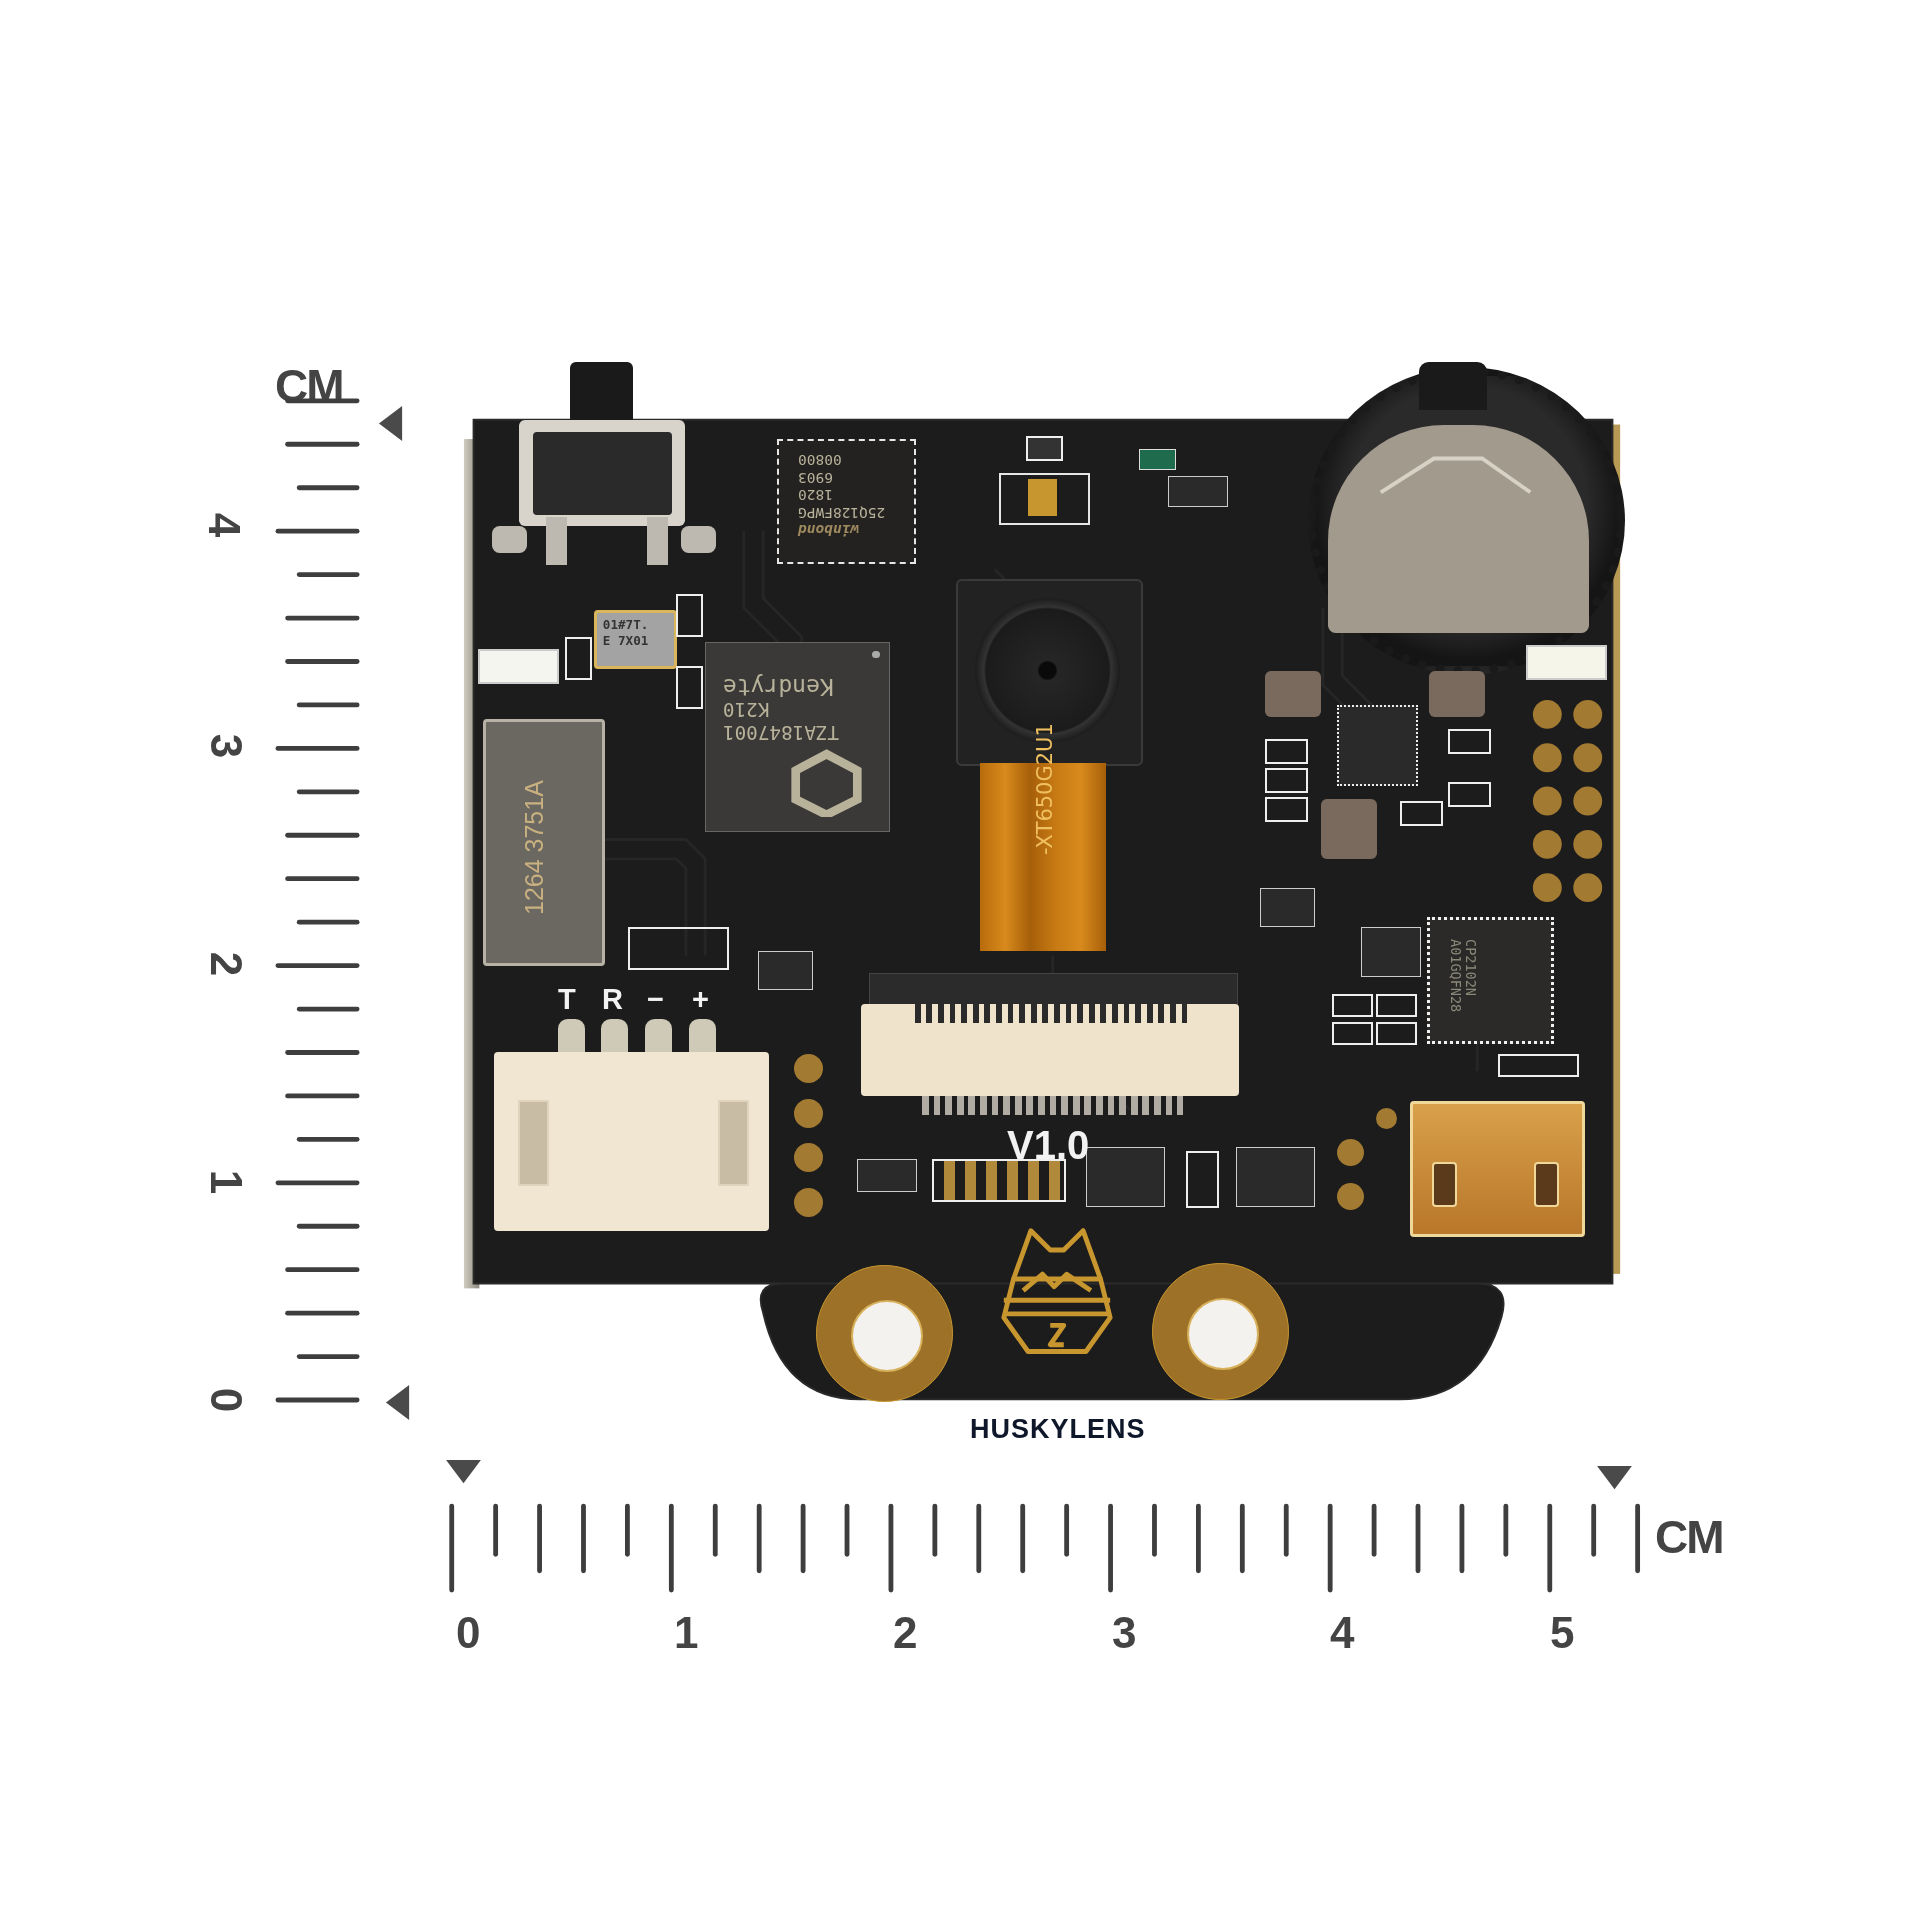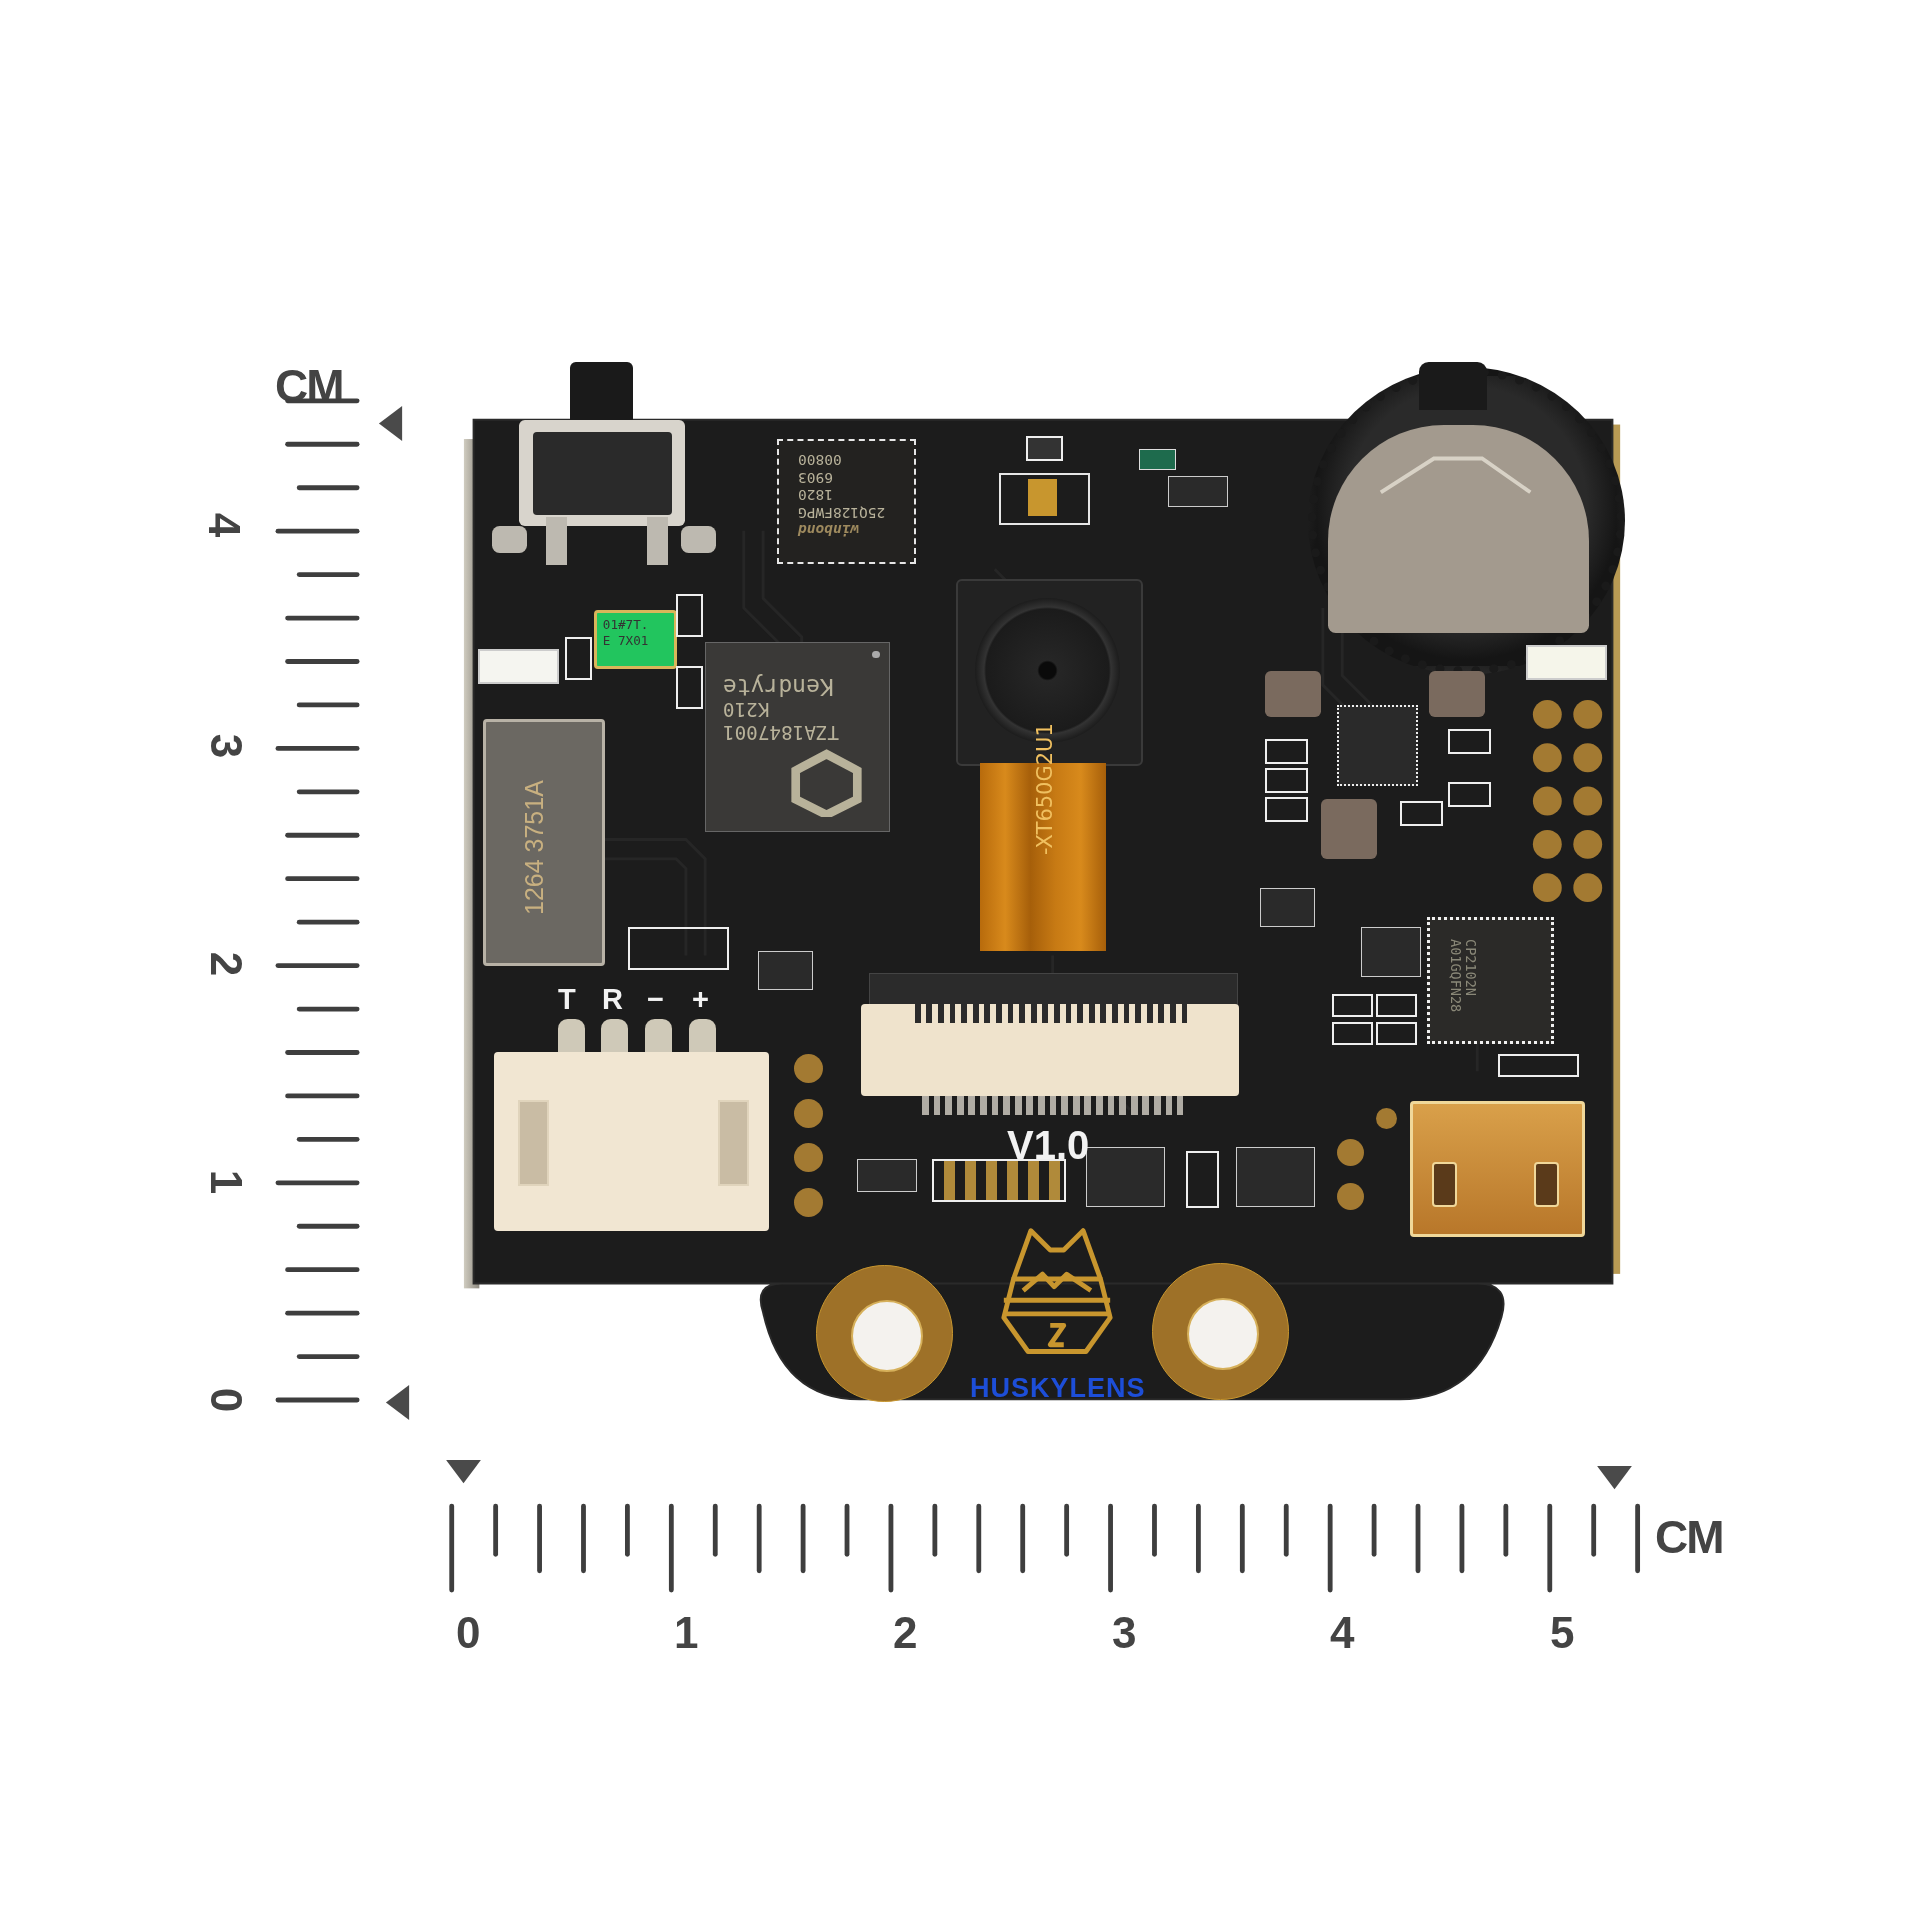--- a/index.html
+++ b/index.html
@@ -2,21 +2,21 @@
 <html><head>
 <meta charset="utf-8">
 <style>
   html,body{margin:0;padding:0;background:#ffffff;}
   body{width:1931px;height:1931px;position:relative;overflow:hidden;font-family:"Liberation Sans",sans-serif;}
   .abs{position:absolute;}
   .cm-label{font-family:"Liberation Sans",sans-serif;font-weight:bold;font-size:46px;color:#444;letter-spacing:-1.9px;}
   .num{font-family:"Liberation Sans",sans-serif;font-weight:bold;font-size:44px;color:#444;}
   .vnum{transform:rotate(90deg);transform-origin:center;}
   .silk{color:#f2f2f2;font-family:"Liberation Sans",sans-serif;font-weight:bold;}
-  .gold{color:#1d4ed8;}
+  .gold{color:#0f172a;margin-top:41px;}
   .chip-text{font-family:"DejaVu Sans Mono",monospace;color:#b8b29a;font-size:19.3px;line-height:23px;}
 </style>
 </head>
 <body>
 
 <div>
   <div class="abs cm-label" style="left:275px;top:359px;">CM</div>
   <svg class="abs" style="left:270px;top:396px;" width="97" height="1033" viewBox="0 0 100 1070">
     <g stroke="#3e3e3e" stroke-width="5" stroke-linecap="round" id="vticks">
         <line x1="8" x2="90" y1="1040" y2="1040"></line>
@@ -165,21 +165,21 @@
   <div class="abs" style="left:1328px;top:425px;width:261px;height:208px;background:#a39a8e;border-radius:116px 116px 7.7px 7.7px;">
     <svg class="abs" style="left:48px;top:19.3px;" width="164" height="58" viewBox="0 0 170 60">
         <polyline points="5,50 60,15 110,15 160,50" fill="none" stroke="#d8d2c6" stroke-width="4"></polyline>
       </svg>
   </div>
   <div class="abs" style="left:1419px;top:362px;width:68px;height:48px;background:#1a1a1a;border-radius:9.7px 9.7px 0 0;"></div>
 
   <div class="abs" style="left:478px;top:649px;width:77px;height:31px;background:#f5f5f0;border:2.9px solid #ccc;"></div>
   <div class="abs" style="left:1526px;top:645px;width:77px;height:31px;background:#f5f5ea;border:2.9px solid #ccc;"></div>
 
-  <div class="abs" style="left:594px;top:610px;width:77px;height:53px;background:#22c55e;border:3.9px solid #d9b65a;border-radius:3.9px;">
+  <div class="abs" style="left:594px;top:610px;width:77px;height:53px;background:#a3a3a3;border:3.9px solid #d9b65a;border-radius:3.9px;font-weight:bold;">
     <div class="chip-text" style="color:#333;font-size:12.6px;line-height:16.4px;padding:3.9px 5.8px;">
       <div>01#7T.</div>
       <div>E 7X01</div>
     </div>
   </div>
 
   <div class="abs" style="left:705px;top:642px;width:183px;height:188px;background:#3a3937;border:1.9px solid #666;">
     <div class="abs chip-text" style="left:17.4px;top:23px;transform:rotate(180deg);transform-origin:77px 39px;text-align:right;width:154px;font-size:19.3px;line-height:23px;">
       <div>TZA1847001</div>
       <div>K210</div>

